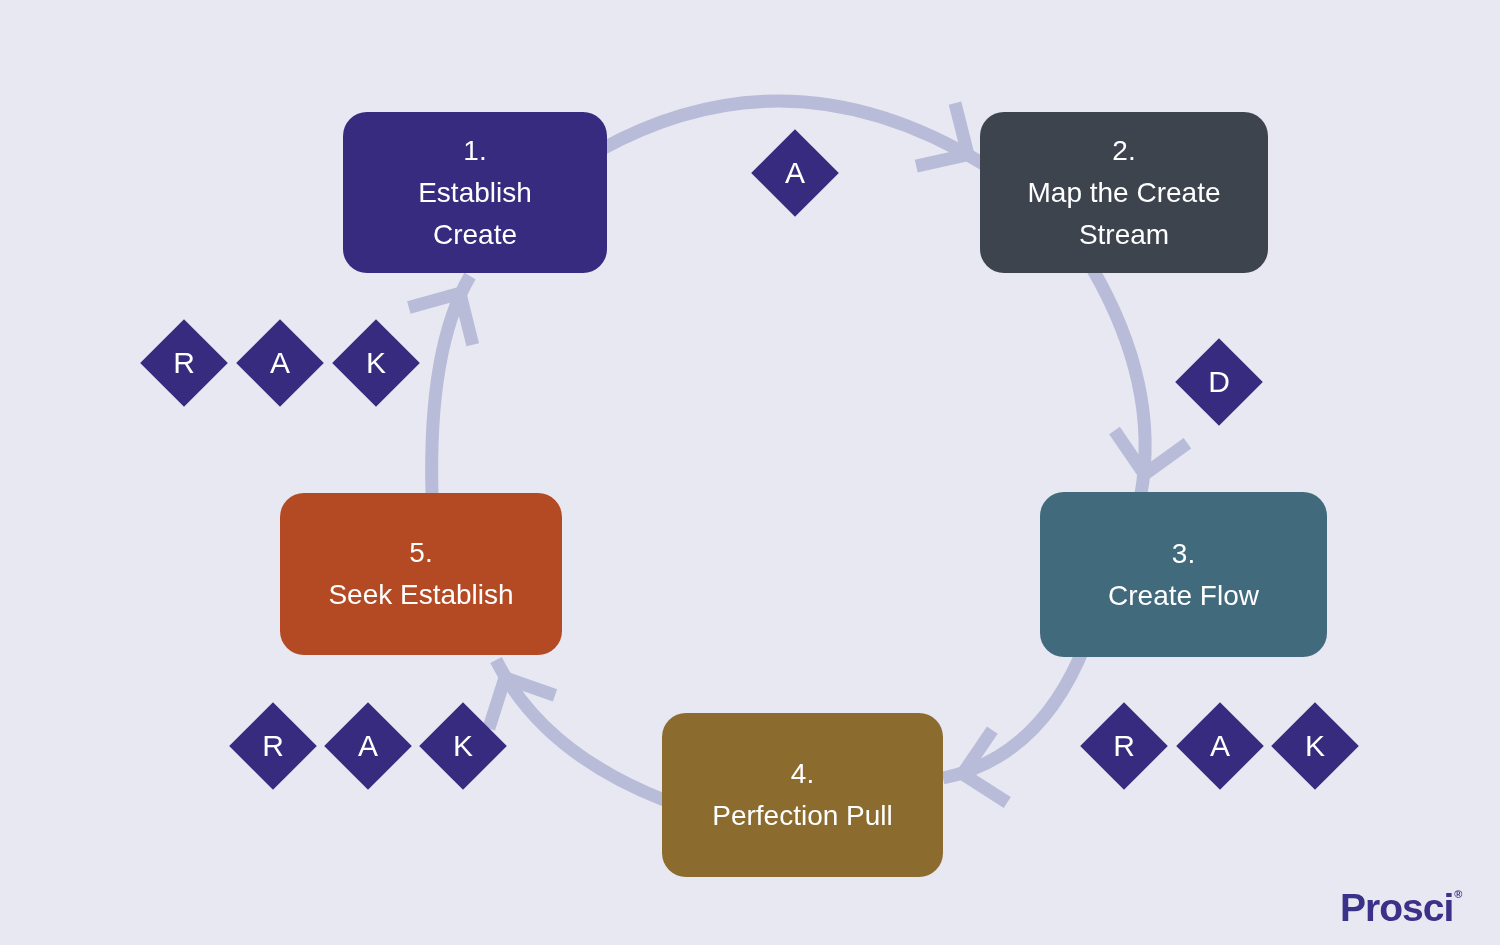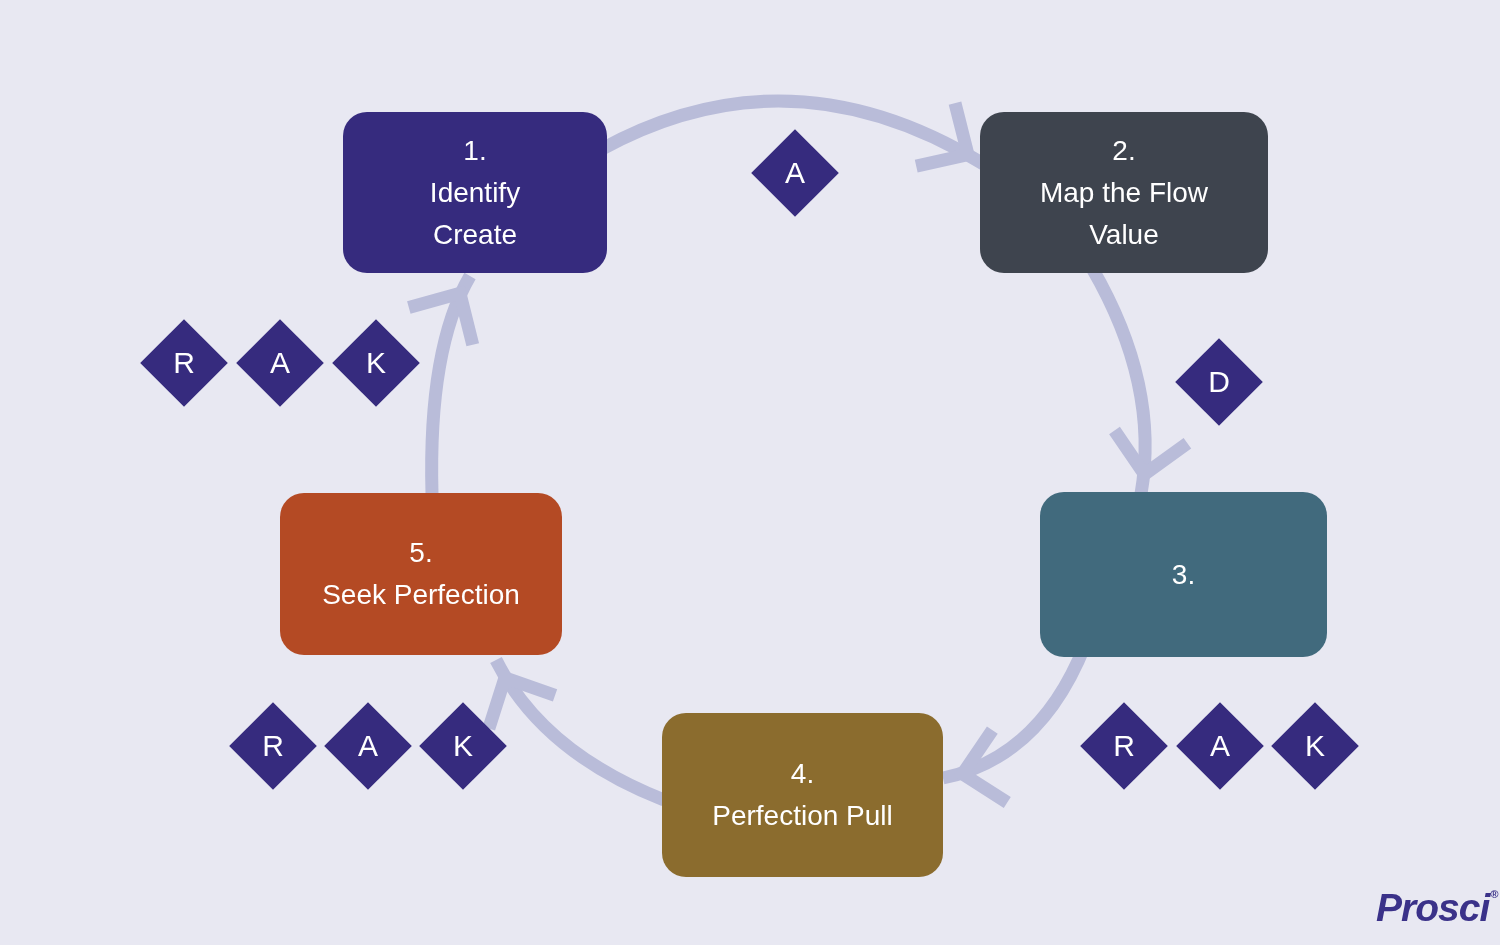--- a/index.html
+++ b/index.html
@@ -59,26 +59,25 @@
     display: flex;
     align-items: center;
     justify-content: center;
     transform: rotate(-45deg);
     color: #ffffff;
     font-size: 30px;
     font-weight: 400;
   }
   .logo {
     position: absolute;
-    left: 1376px;
+    left: 1340px;
     top: 886px;
     color: var(--logo);
     font-size: 39px;
     font-weight: 700;
-    font-style: italic;
     letter-spacing: -1px;
     white-space: nowrap;
   }
   .logo sup {
     font-size: 11px;
     font-weight: 700;
     vertical-align: top;
     position: relative;
     top: 2px;
     left: 1px;
@@ -97,44 +96,45 @@
     </defs>
     <path class="arrow-path" d="M 600 150 Q 790 45 985 165" marker-end="url(#ah)"></path>
     <path class="arrow-path" d="M 1092 268 Q 1160 385 1141 494" marker-end="url(#ah)"></path>
     <path class="arrow-path" d="M 1085 645 Q 1040 758 943 778" marker-end="url(#ah)"></path>
     <path class="arrow-path" d="M 664 800 Q 542 752 496 660" marker-end="url(#ah)"></path>
     <path class="arrow-path" d="M 432 494 Q 428 348 470 276" marker-end="url(#ah)"></path>
   </svg>
 
   <div class="step-box" style="left: 343px; top: 112px; width: 264px; height: 161px; background: rgb(54, 43, 126);">
     <div>1.</div>
-    <div>Identify</div>
+    <div>Establish</div>
     <div>Create</div>
   </div>
 
   <div class="step-box" style="left: 980px; top: 112px; width: 288px; height: 161px; background: rgb(62, 68, 78);">
     <div>2.</div>
-    <div>Map the Flow</div>
-    <div>Value</div>
+    <div>Map the Create</div>
+    <div>Stream</div>
   </div>
 
   <div class="step-box" style="left: 1040px; top: 492px; width: 287px; height: 165px; background: rgb(65, 106, 125);">
     <div>3.</div>
+    <div>Create Flow</div>
     <div></div>
   </div>
 
   <div class="step-box" style="left: 662px; top: 713px; width: 281px; height: 164px; background: rgb(139, 108, 46);">
     <div>4.</div>
     <div>Perfection Pull</div>
     <div></div>
   </div>
 
   <div class="step-box" style="left: 280px; top: 493px; width: 282px; height: 162px; background: rgb(180, 74, 36);">
     <div>5.</div>
-    <div>Seek Perfection</div>
+    <div>Seek Establish</div>
     <div></div>
   </div>
 
   <div class="diamond" style="left:795px; top:173px;">
     <span class="letter">A</span>
   </div>
   <div class="diamond" style="left:1219px; top:382px;">
     <span class="letter">D</span>
   </div>
 

